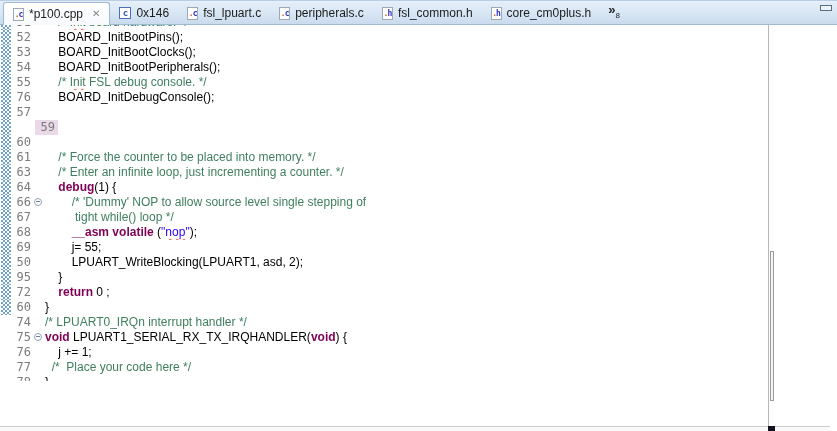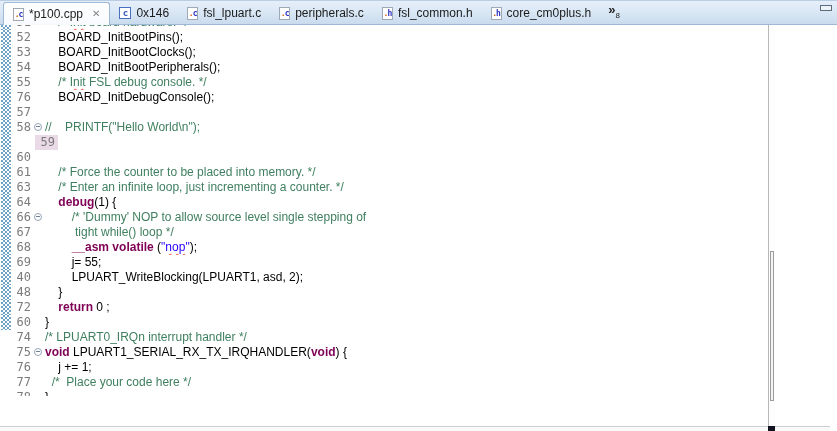--- a/index.html
+++ b/index.html
@@ -190,30 +190,20 @@
           </div>
         </div>
         <div class="row">
           <div class="rowin">
             <span class="g-hatch hatch"></span>
             <span class="lnum">57</span>
             <span class="fold"></span>
             <span class="code"></span>
           </div>
         </div>
-        <div class="row">
-          <div class="rowin">
-            <span class="g-hatch hatch"></span>
-            <span class="lnum">58</span>
-            <span class="fold">
-              <span class="foldicon"></span>
-            </span>
-            <span class="code"><span class="sc">//    PRINTF("Hello World\n");</span></span>
-          </div>
-        </div>
         <div class="row cur">
           <div class="rowin">
             <span class="g-hatch hatch"></span>
             <span class="lnum numhl">59</span>
             <span class="fold"></span>
             <span class="code"><span class="sc">//  __enable_irq();</span></span>
           </div>
         </div>
         <div class="row">
           <div class="rowin">
@@ -277,29 +267,29 @@
           <div class="rowin">
             <span class="g-hatch hatch"></span>
             <span class="lnum">69</span>
             <span class="fold"></span>
             <span class="code"><span class="sp">        j= 55;</span></span>
           </div>
         </div>
         <div class="row">
           <div class="rowin">
             <span class="g-hatch hatch"></span>
-            <span class="lnum">40</span>
+            <span class="lnum">50</span>
             <span class="fold"></span>
             <span class="code"><span class="sp">        LPUART_WriteBlocking(LPUART1, asd, 2);</span></span>
           </div>
         </div>
         <div class="row">
           <div class="rowin">
             <span class="g-hatch hatch"></span>
-            <span class="lnum">48</span>
+            <span class="lnum">95</span>
             <span class="fold"></span>
             <span class="code"><span class="sp">    }</span></span>
           </div>
         </div>
         <div class="row">
           <div class="rowin">
             <span class="g-hatch hatch"></span>
             <span class="lnum">72</span>
             <span class="fold"></span>
             <span class="code"><span class="sp">    </span><span class="sk">return</span><span class="sp"> 0 ;</span></span>

